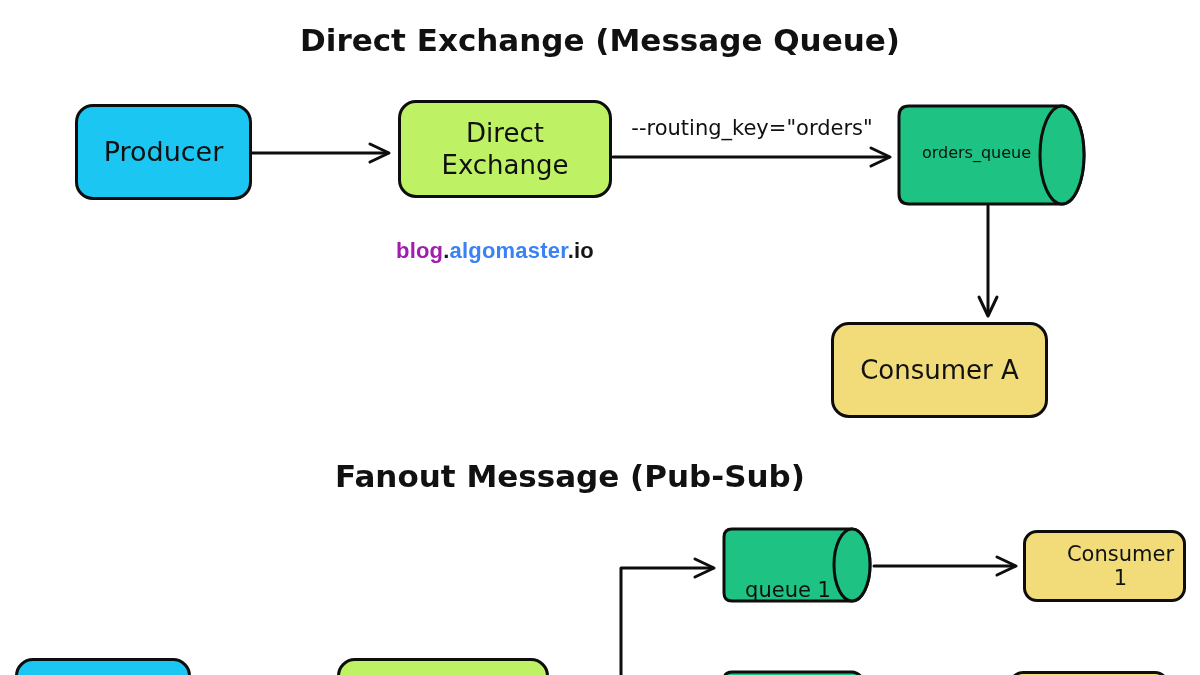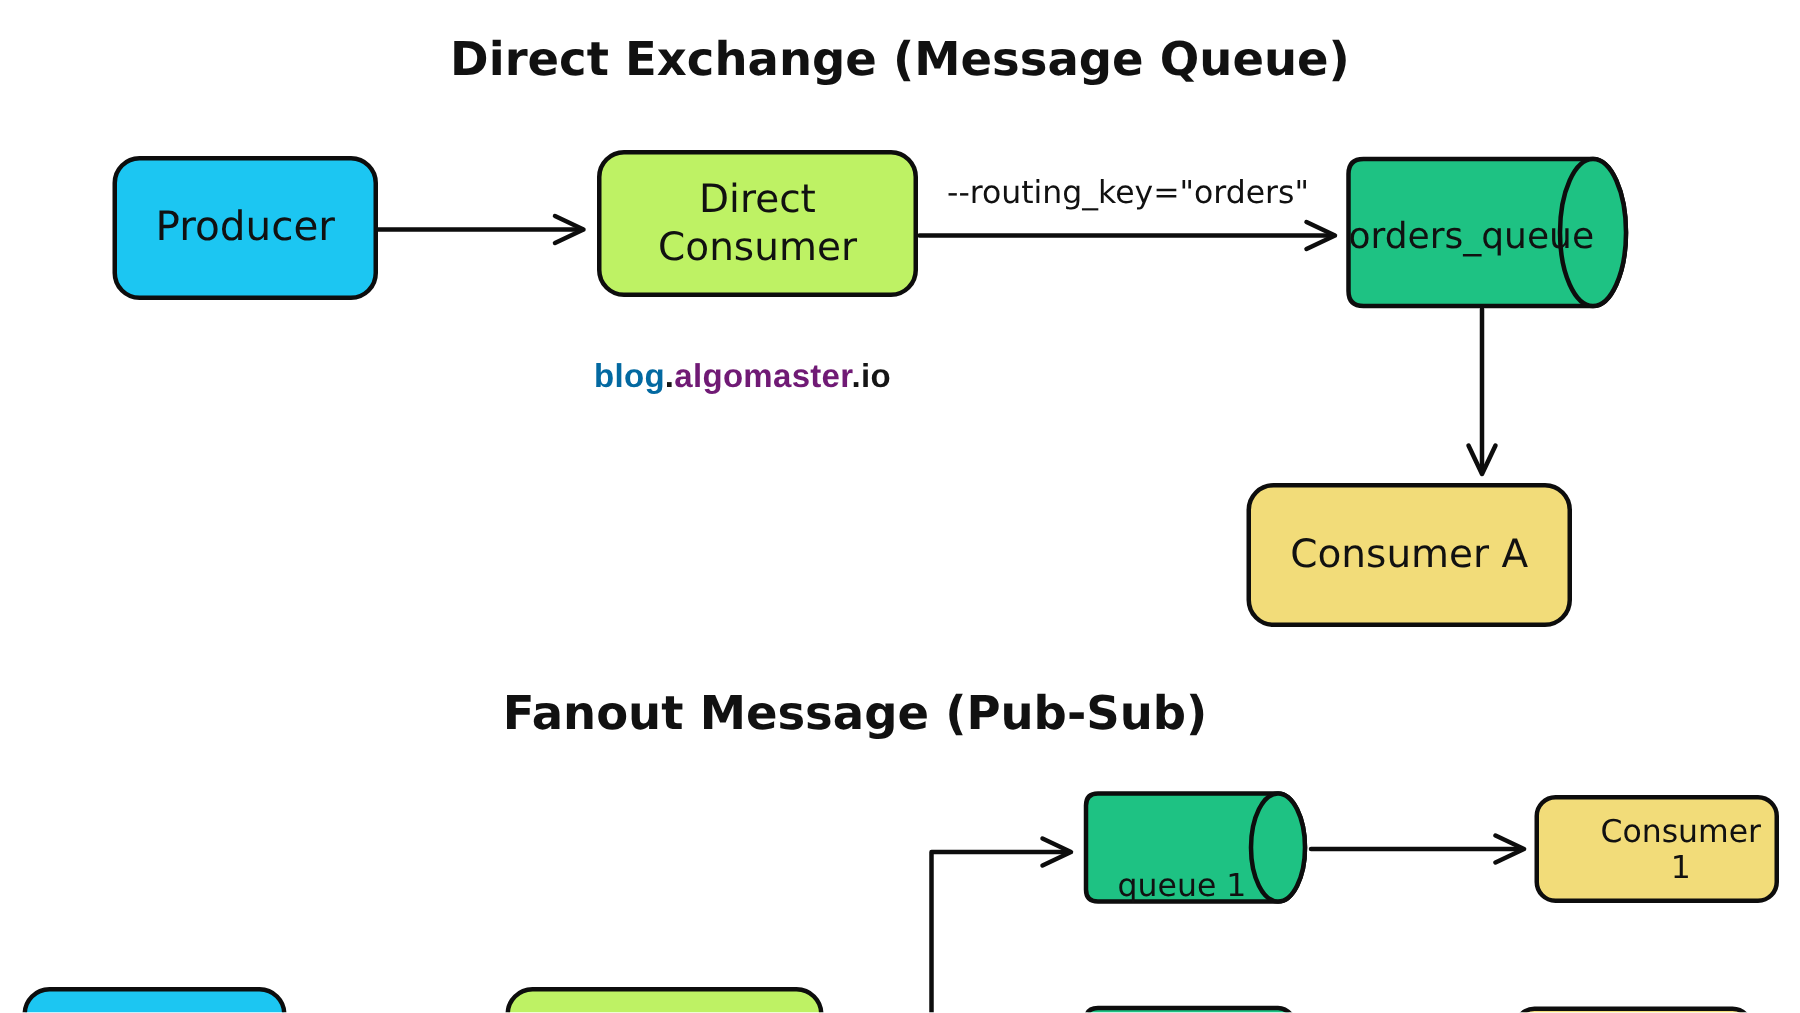--- a/index.html
+++ b/index.html
@@ -32,33 +32,33 @@
     font-size:31px;font-weight:600;
     text-align:center;white-space:nowrap;
   }
   .edge-label{
     position:absolute;z-index:2;
     font-size:21px;font-weight:500;
     text-align:center;white-space:nowrap;
   }
   .cyl-label{
     position:absolute;z-index:3;
-    font-size:24px;font-weight:500;
+    font-size:16px;font-weight:500;
     text-align:center;white-space:nowrap;
   }
   .watermark{
     position:absolute;z-index:2;
     left:0;top:238px;width:990px;
     text-align:center;
     font-size:22px;font-weight:700;
     font-family:"Liberation Sans", sans-serif;
     letter-spacing:0.2px;
   }
-  .wm-green{color:#0369a1;}
-  .wm-blue{color:#701a75;}
+  .wm-green{color:#a21caf;}
+  .wm-blue{color:#3b82f6;}
   .wm-black{color:#151515;}
 </style>
 </head>
 <body>
 
 <div id="canvas">
 
   <svg id="wires" width="1200" height="675" viewBox="0 0 1200 675">
     <g stroke="#0d0d0d" stroke-width="3" fill="none" stroke-linecap="round" stroke-linejoin="round">
 
@@ -105,21 +105,21 @@
 
   <div class="diagram-title" style="left:0;top:22px;width:1200px;">Direct Exchange (Message Queue)</div>
 
   <div class="node cyan rounded-lg" style="left:75px;top:104px;width:177px;height:96px;text-align:right;">
     <span class="node-label" style="font-size:27px;">Producer</span>
   </div>
 
   <div class="node orange rounded-lg" style="left:398px;top:100px;width:214px;height:98px;">
     <span class="node-label">
       <span>Direct</span><br>
-      <span>Consumer</span>
+      <span>Exchange</span>
     </span>
   </div>
 
   <div class="edge-label" style="left:602px;top:116px;width:300px;">--routing_key="orders"</div>
 
   <div class="cyl-label" style="left:899px;top:143px;width:155px;">orders_queue</div>
 
   <div class="node yellow rounded-lg" style="left:831px;top:322px;width:217px;height:96px;">
     <span class="node-label">Consumer A</span>
   </div>

